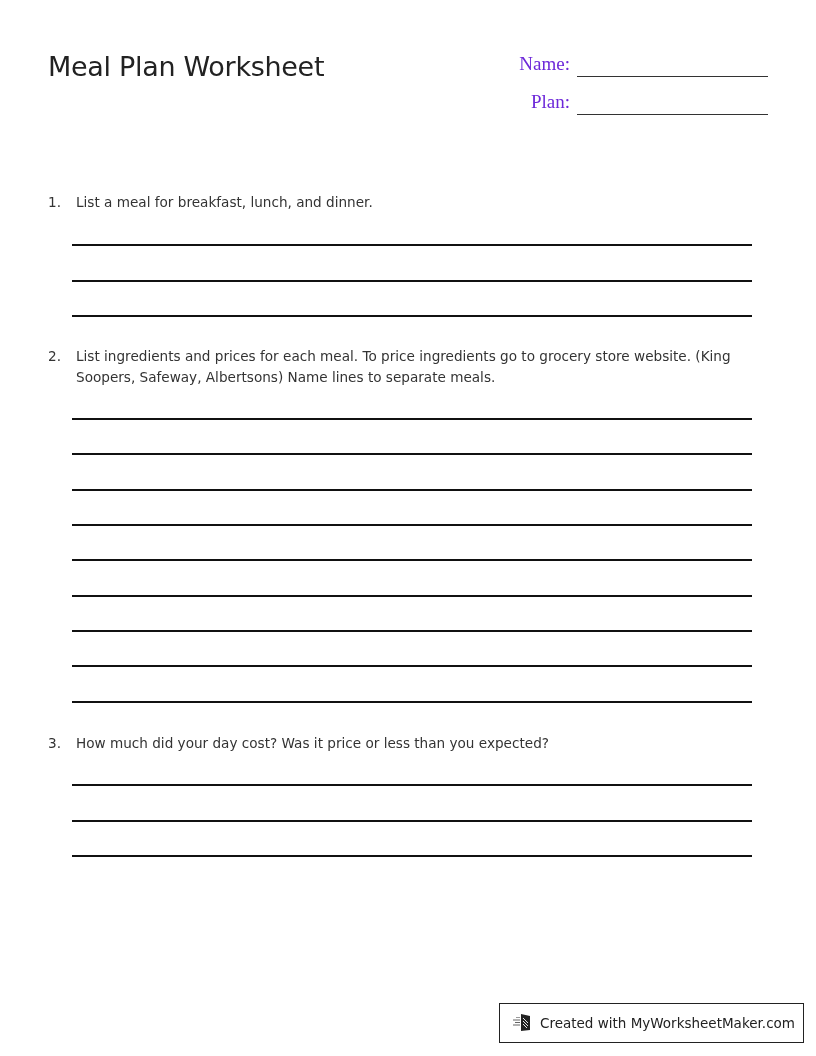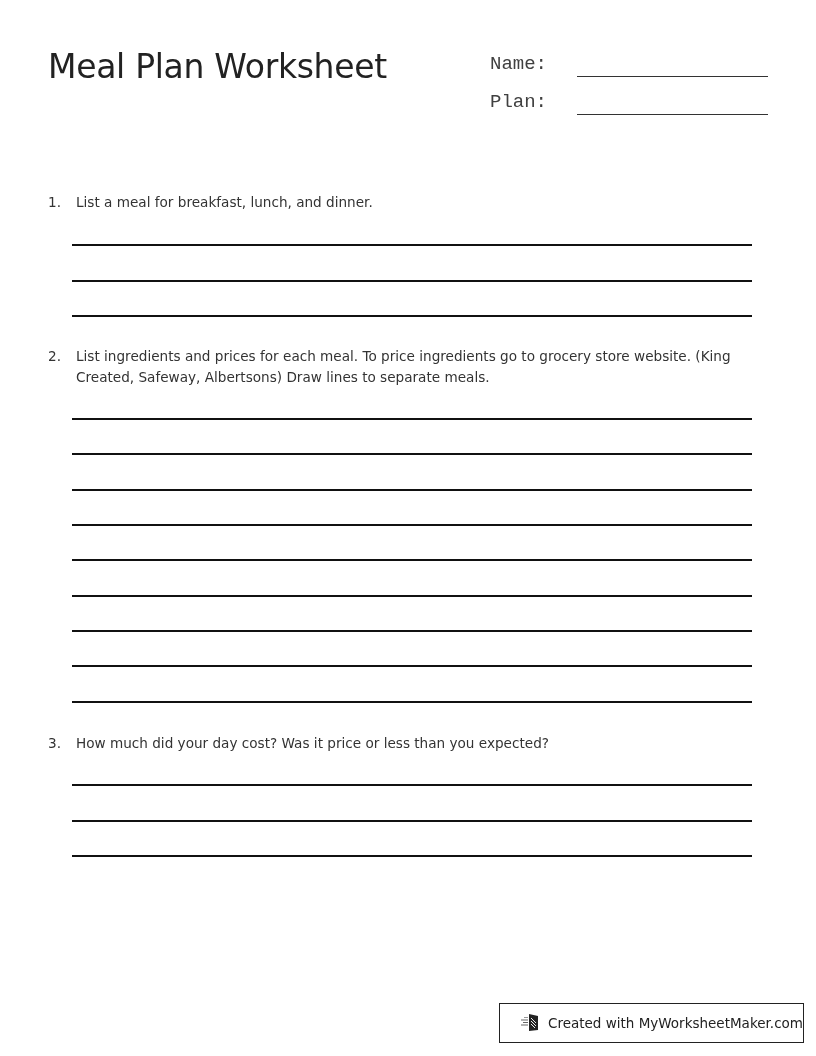--- a/index.html
+++ b/index.html
@@ -1,41 +1,41 @@
 <!DOCTYPE html>
 <html><head>
 <meta charset="utf-8">
 <style>
   html, body { margin: 0; padding: 0; background: #ffffff; }
   body { width: 816px; height: 1056px; position: relative; overflow: hidden; color: #222; }
   .title {
     position: absolute; left: 48px; top: 47px;
-    font-family: "DejaVu Sans", sans-serif; font-size: 33px; font-weight: normal;
+    font-family: "DejaVu Sans", sans-serif; font-size: 27px; font-weight: normal;
     color: #222; letter-spacing: -0.3px; margin: 0; line-height: 40px;
   }
   .field-label {
-    position: absolute; font-family: Liberation Mono, monospace; font-size: 19px; color: #404040;
-    text-align: left; width: 80px;
+    position: absolute; font-family: Liberation Serif, serif; font-size: 19px; color: #6d28d9;
+    text-align: right; width: 80px;
   }
   .field-line {
     position: absolute; height: 0; border-top: 1.5px solid #333;
   }
   .question {
     position: absolute; left: 48px; width: 700px;
     font-family: "DejaVu Sans", sans-serif; font-size: 13.6px; color: #333; line-height: 21px;
   }
   .question .num { position: absolute; left: 0; top: 0; }
   .question .text { display: block; margin-left: 28px; }
   .answer-line {
     position: absolute; left: 72px; width: 680px; height: 2px; background: #111;
   }
   .footer-box {
     position: absolute; left: 499px; top: 1003px; width: 305px; height: 40px;
     border: 1px solid #222; box-sizing: border-box;
-    display: flex; align-items: center; padding-left: 20px;
+    display: flex; align-items: center; padding-left: 12px;
     font-family: "DejaVu Sans", sans-serif; font-size: 13.5px; color: #222;
   }
   .footer-box svg { margin-right: 6px; }
 </style>
 </head>
 <body>
 
 <h1 class="title">Meal Plan Worksheet</h1>
 
 <div class="field-label" style="left:490px; top:53px;">Name:</div>
@@ -47,21 +47,21 @@
 <div class="question" style="top:192px;">
   <span class="num">1.</span>
   <span class="text">List a meal for breakfast, lunch, and dinner.</span>
 </div>
 <div class="answer-line" style="top:244px;"></div>
 <div class="answer-line" style="top:280px;"></div>
 <div class="answer-line" style="top:315px;"></div>
 
 <div class="question" style="top:346px; width:710px;">
   <span class="num">2.</span>
-  <span class="text">List ingredients and prices for each meal. To price ingredients go to grocery store website. (King Created, Safeway, Albertsons) Draw lines to separate meals.</span>
+  <span class="text">List ingredients and prices for each meal. To price ingredients go to grocery store website. (King Soopers, Safeway, Albertsons) Name lines to separate meals.</span>
 </div>
 <div class="answer-line" style="top:418px;"></div>
 <div class="answer-line" style="top:453px;"></div>
 <div class="answer-line" style="top:489px;"></div>
 <div class="answer-line" style="top:524px;"></div>
 <div class="answer-line" style="top:559px;"></div>
 <div class="answer-line" style="top:595px;"></div>
 <div class="answer-line" style="top:630px;"></div>
 <div class="answer-line" style="top:665px;"></div>
 <div class="answer-line" style="top:701px;"></div>

